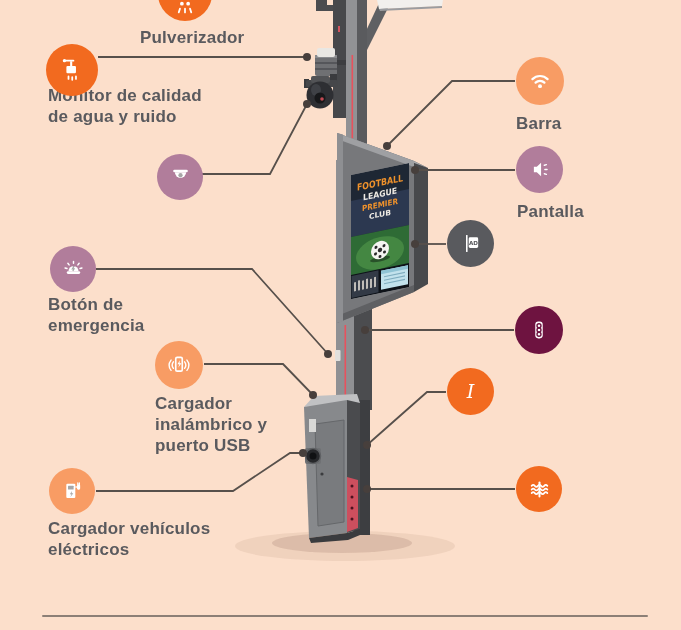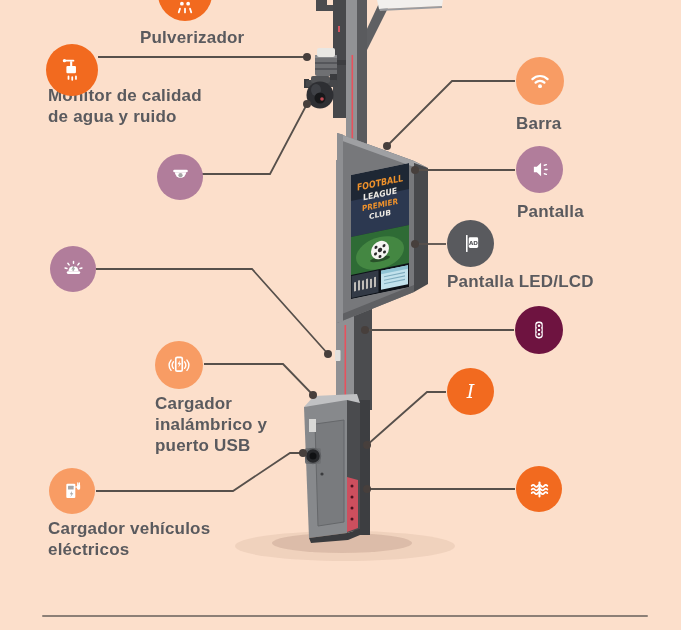--- a/index.html
+++ b/index.html
@@ -291,23 +291,24 @@
         <path d="M5 12 q1.4 -1.7 2.8 0 q1.4 1.7 2.8 0 q1.4 -1.7 2.8 0 q1.4 1.7 2.8 0 q1.4 -1.7 2.8 0"></path>
         <path d="M5 15.2 q1.4 -1.7 2.8 0 q1.4 1.7 2.8 0 q1.4 -1.7 2.8 0 q1.4 1.7 2.8 0 q1.4 -1.7 2.8 0"></path>
       </g>
       <rect x="11.1" y="4.8" width="1.8" height="14.4" rx="0.9" fill="#fff"></rect>
     </svg>
   </div>
 
   <div class="flabel center" style="left:140px;top:27px;width:140px">Pulverizador</div>
   <div class="flabel" style="left:48px;top:85px">Monitor de calidad
 de agua y ruido</div>
+  <div class="flabel" style="left:48px;top:294px">Botón de
+emergencia</div>
   <div class="flabel" style="left:48px;top:518px">Cargador vehículos
 eléctricos</div>
   <div class="flabel" style="left:155px;top:393px">Cargador
 inalámbrico y
 puerto USB</div>
   <div class="flabel center" style="left:516px;top:113px;width:48px">Barra</div>
   <div class="flabel" style="left:517px;top:201px">Pantalla</div>
-  <div class="flabel" style="left:447px;top:271px">Pantalla LED/LCD</div>
 
   <div class="ground-line"></div>
 </div>
 
 </body></html>

